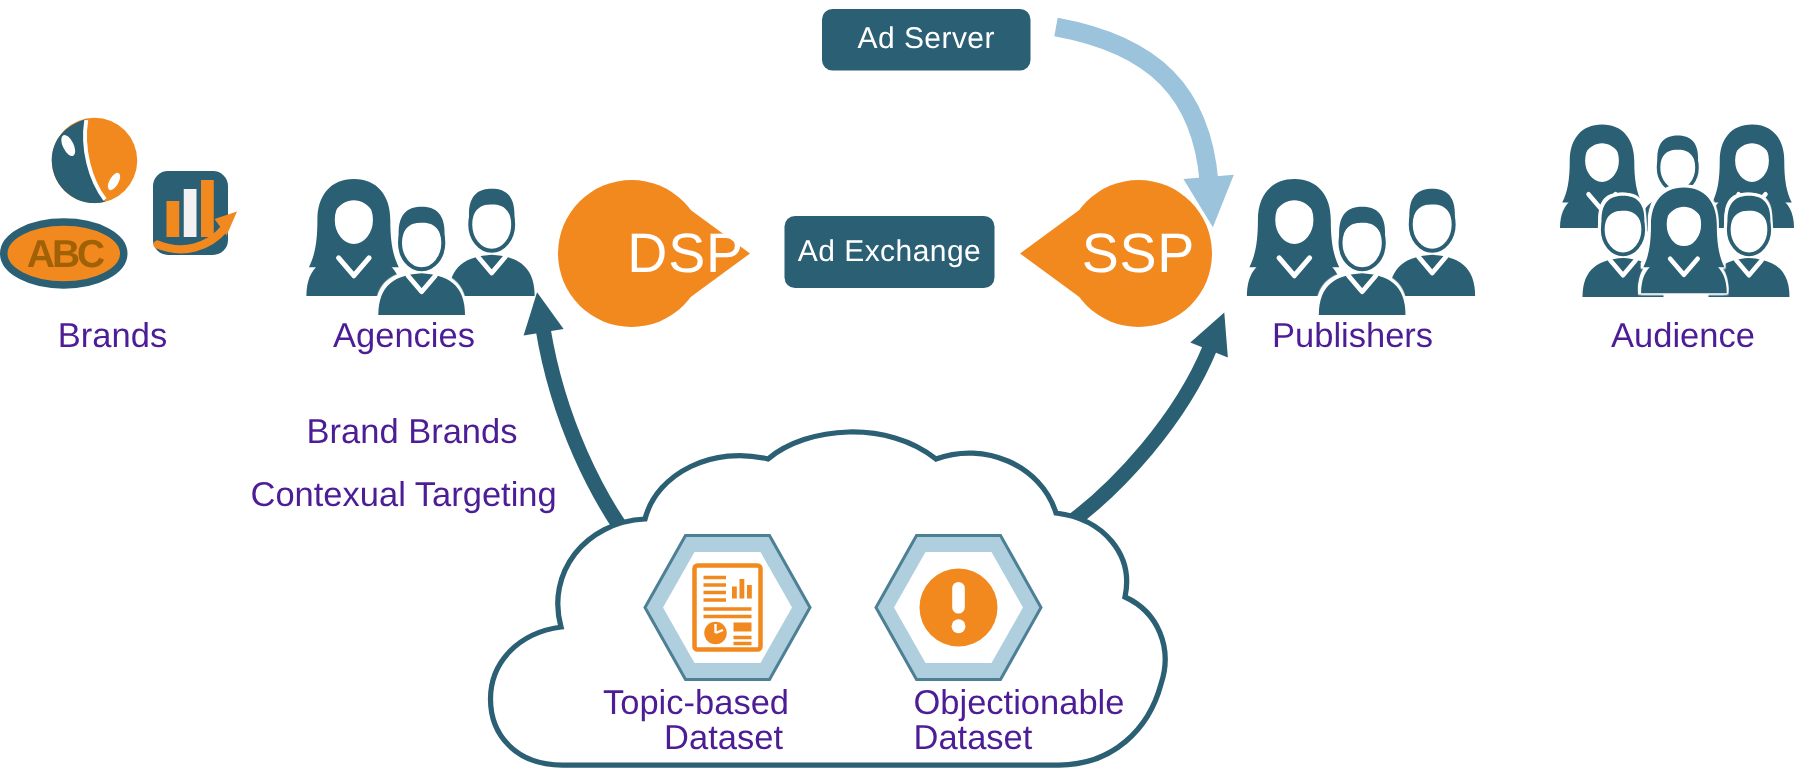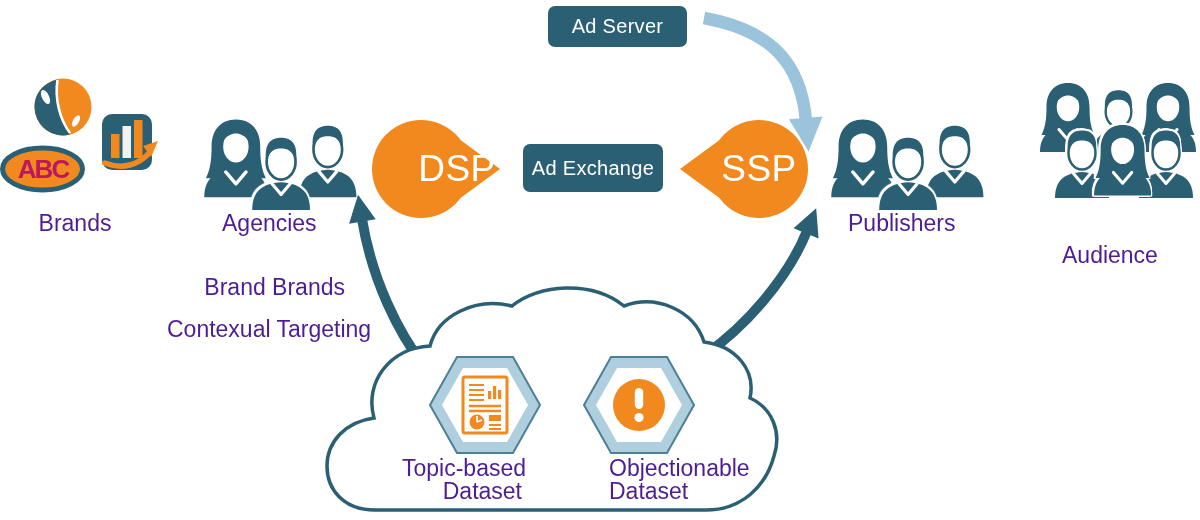--- a/index.html
+++ b/index.html
@@ -6,21 +6,21 @@
   #stage{position:relative;width:1200px;height:520px;background:#fff;overflow:hidden;
          font-family:"Liberation Sans",sans-serif;}
   .layer{position:absolute;left:0;top:0;}
   .lbl{position:absolute;font-weight:500;font-size:23px;color:#4c1d95;white-space:nowrap;}
   .lbl .line{display:block;line-height:23px;}
   .pill{position:absolute;background:#2a5f74;color:#fff;border-radius:7px;
         display:flex;align-items:center;justify-content:center;
         font-size:20px;font-weight:500;letter-spacing:.3px;}
   .bubble-label{position:absolute;color:#fff;font-size:37px;font-weight:500;
         text-align:center;letter-spacing:.5px;}
-  .abc-text{position:absolute;color:#be185d;font-size:26px;font-weight:bold;
+  .abc-text{position:absolute;color:#a16207;font-size:26px;font-weight:bold;
         letter-spacing:-2px;text-align:center;}
   .halo{filter:drop-shadow(1.6px 0 0 #fff) drop-shadow(-1.6px 0 0 #fff)
                drop-shadow(0 1.6px 0 #fff) drop-shadow(0 -1.6px 0 #fff);}
 </style>
 </head>
 <body>
 
 <div id="stage">
 
 <svg class="layer" width="1200" height="520" viewBox="0 0 1200 520">
@@ -145,21 +145,21 @@
 <div class="bubble-label" style="left:711px;top:146px;width:96px;height:46px;line-height:46px;">SSP</div>
 
 <div class="abc-text" style="left:4px;top:149px;width:78px;height:41px;line-height:41px;">ABC</div>
 
 <div class="lbl" style="left:25px;top:210px;width:100px;text-align:center;">Brands</div>
 
 <div class="lbl" style="left:222px;top:210px;width:120px;text-align:left;">Agencies</div>
 
 <div class="lbl" style="left:848px;top:210px;width:120px;">Publishers</div>
 
-<div class="lbl" style="left:1062px;top:210px;width:120px;text-align:left;margin-top:32px;">Audience</div>
+<div class="lbl" style="left:1062px;top:210px;width:120px;text-align:center;">Audience</div>
 
 <div class="lbl" style="left:175px;top:274px;width:170px;text-align:right;">Brand Brands</div>
 
 <div class="lbl" style="left:167px;top:316px;width:195px;text-align:center;">Contexual Targeting</div>
 
 
 <div class="lbl" style="left:402px;top:457px;width:120px;text-align:right;">
   <span class="line">Topic-based</span>
   <span class="line">Dataset</span>
 </div>

